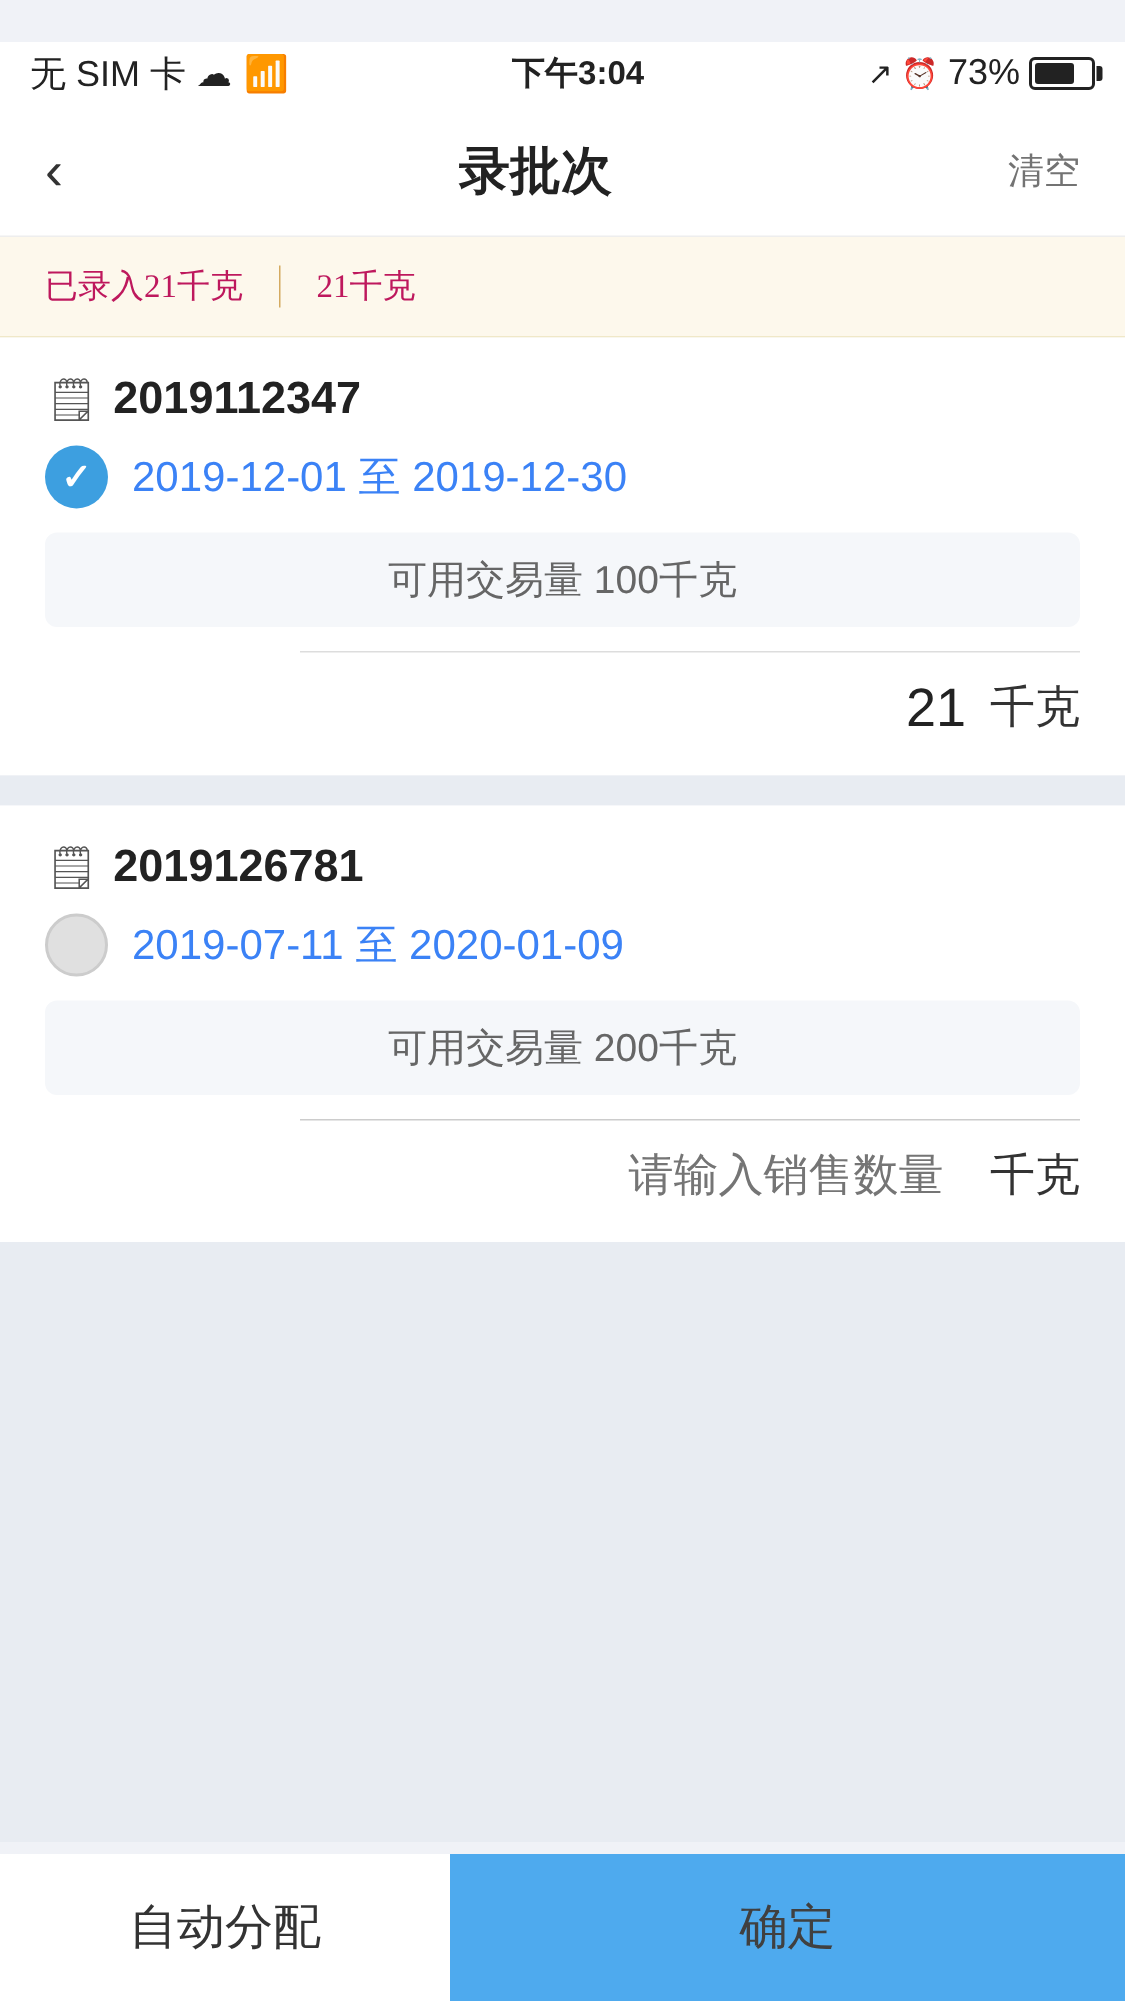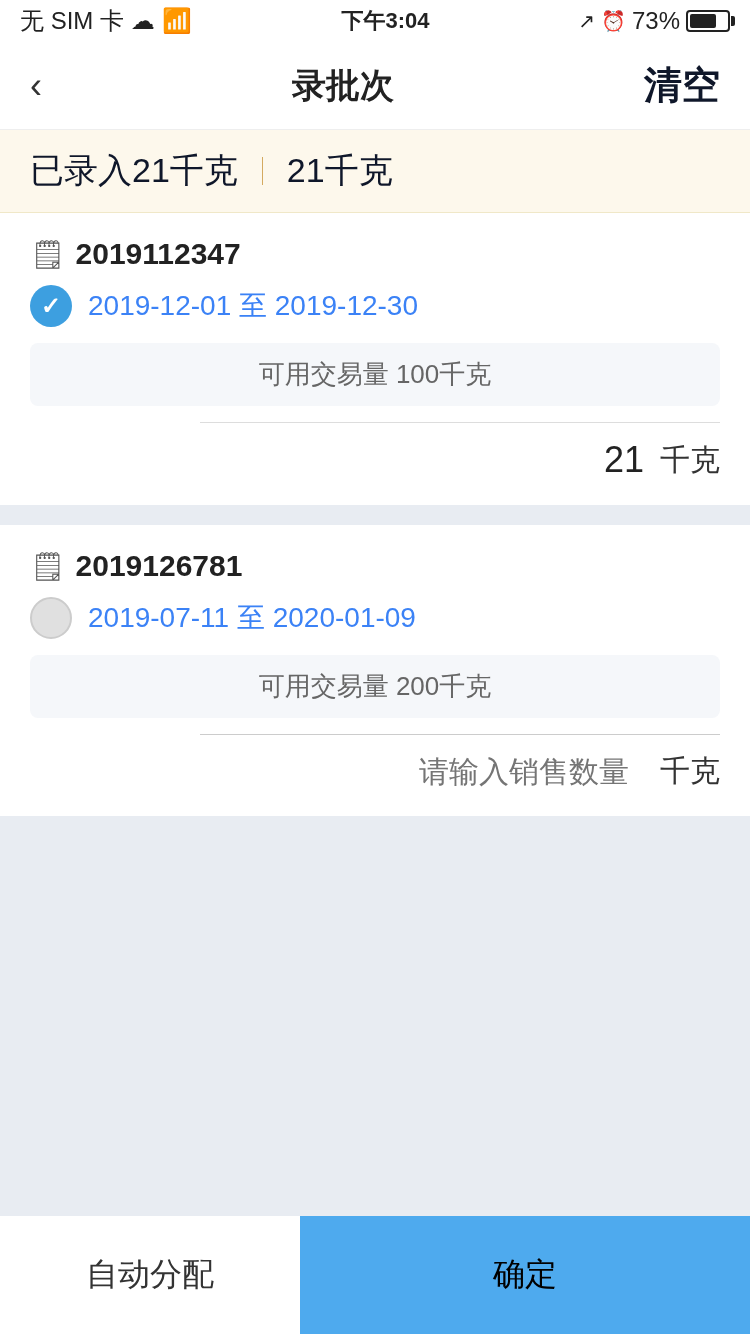--- a/index.html
+++ b/index.html
@@ -16,20 +16,21 @@
     
     .status-bar {
       height: 42px;
       background: #fff;
       display: flex;
       align-items: center;
       justify-content: space-between;
       padding: 0 20px;
       font-size: 24px;
       font-weight: 500;
+      margin-top: 28px;
     }
     .status-left { display: flex; align-items: center; gap: 8px; }
     .status-center { font-size: 22px; font-weight: 600; }
     .status-right { display: flex; align-items: center; gap: 6px; font-size: 24px; }
     .battery-icon {
       width: 44px; height: 22px; border: 2px solid #222; border-radius: 4px;
       position: relative; display: inline-flex; align-items: center; padding: 2px;
     }
     .battery-icon::after {
       content: '';
@@ -45,32 +46,32 @@
       height: 88px;
       background: #fff;
       display: flex;
       align-items: center;
       justify-content: space-between;
       padding: 0 30px;
       border-bottom: 1px solid #eee;
     }
     .nav-back { font-size: 36px; color: #333; font-weight: 300; }
     .nav-title { font-size: 34px; font-weight: 600; color: #222; }
-    .nav-clear { font-size: 38px; color: #0f172a; font-weight: bold; }
+    .nav-clear { font-size: 24px; color: #737373; }
 
     
     .info-banner {
       background: #fdf8ec;
       padding: 18px 30px;
       display: flex;
       align-items: center;
       gap: 24px;
       border-bottom: 1px solid #f0e8c8;
     }
-    .info-text { font-size: 34px; color: #0f172a; }
+    .info-text { font-size: 22px; color: #be185d; font-family: Liberation Serif, serif; }
     .info-divider { width: 1px; height: 28px; background: #d4aa60; }
 
     
     .batch-card {
       background: #fff;
       margin-bottom: 0;
     }
     .batch-header {
       display: flex;
       align-items: center;
@@ -108,21 +109,21 @@
       border-radius: 8px;
       padding: 14px 20px;
       font-size: 26px;
       color: #666;
       text-align: center;
     }
 
     
     .qty-row {
       display: flex;
-      align-items: center;
+      align-items: flex-start;
       justify-content: flex-end;
       padding: 16px 30px 24px 30px;
       gap: 16px;
     }
     .qty-value { font-size: 36px; font-weight: 500; color: #222; }
     .qty-unit { font-size: 30px; color: #333; }
     .qty-divider {
       height: 1px; background: #ddd;
       margin: 0 30px 0 200px;
     }
@@ -154,35 +155,35 @@
     .section-sep {
       height: 20px;
       background: #e8ecf2;
     }
 
     
     .bottom-bar {
       position: fixed;
       bottom: 0;
       width: 750px;
-      height: 118px;
+      height: 98px;
       display: flex;
     }
     .btn-auto {
       flex: 1;
       background: #fff;
       display: flex; align-items: center; justify-content: center;
       font-size: 32px; color: #333; font-weight: 500;
       border: none; outline: none;
     }
     .btn-confirm {
       flex: 1.5;
       background: #4eaaee;
       display: flex; align-items: center; justify-content: center;
-      font-size: 32px; color: #000000; font-weight: 500;
+      font-size: 32px; color: #404040; font-weight: 500;
       border: none; outline: none;
     }
   </style>
 </head>
 <body>
 
 <div class="status-bar">
   <div class="status-left">
     <span>无 SIM 卡 ☁</span>
     <span>📶</span>

